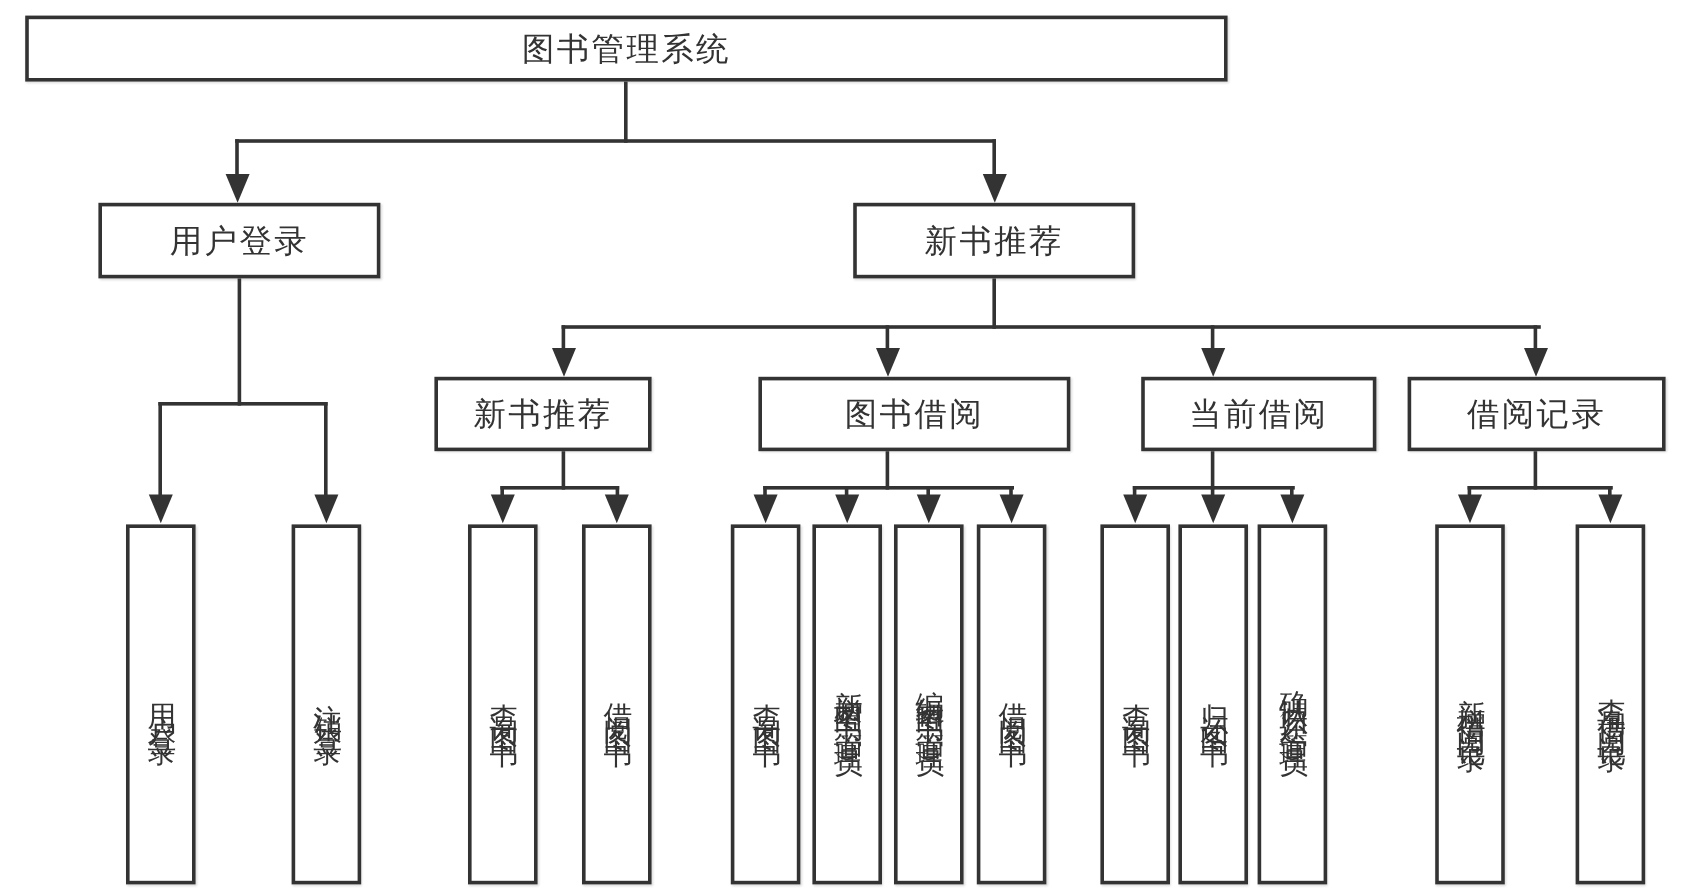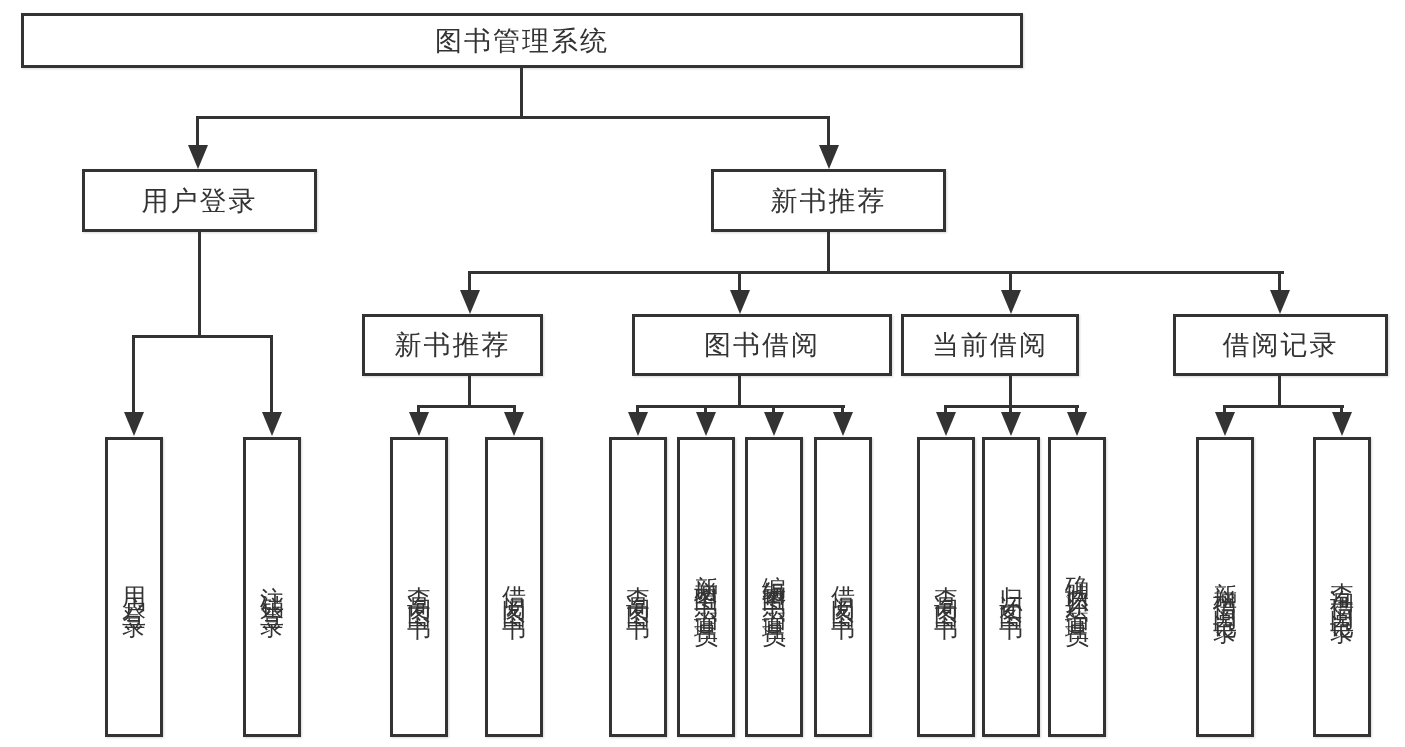--- a/index.html
+++ b/index.html
@@ -111,21 +111,21 @@
   <div class="ah" style="left:1001px;top:290px;"></div>
   <div class="vl" style="left:1278px;top:271px;height:21px;"></div>
   <div class="ah" style="left:1270px;top:290px;"></div>
 
   <div class="box" style="left:362px;top:314px;width:181px;height:62px;">
     <span>新书推荐</span>
   </div>
   <div class="box" style="left:632px;top:314px;width:260px;height:62px;">
     <span>图书借阅</span>
   </div>
-  <div class="box" style="left:901px;top:314px;width:178px;height:62px;">
+  <div class="box" style="left:951px;top:314px;width:196px;height:62px;">
     <span>当前借阅</span>
   </div>
   <div class="box" style="left:1173px;top:314px;width:215px;height:62px;">
     <span>借阅记录</span>
   </div>
 
   <div class="vl" style="left:468px;top:376px;height:32px;"></div>
   <div class="hl" style="left:417px;top:405px;width:99px;"></div>
   <div class="vl" style="left:417px;top:405px;height:10px;"></div>
   <div class="ah" style="left:409px;top:412px;"></div>

